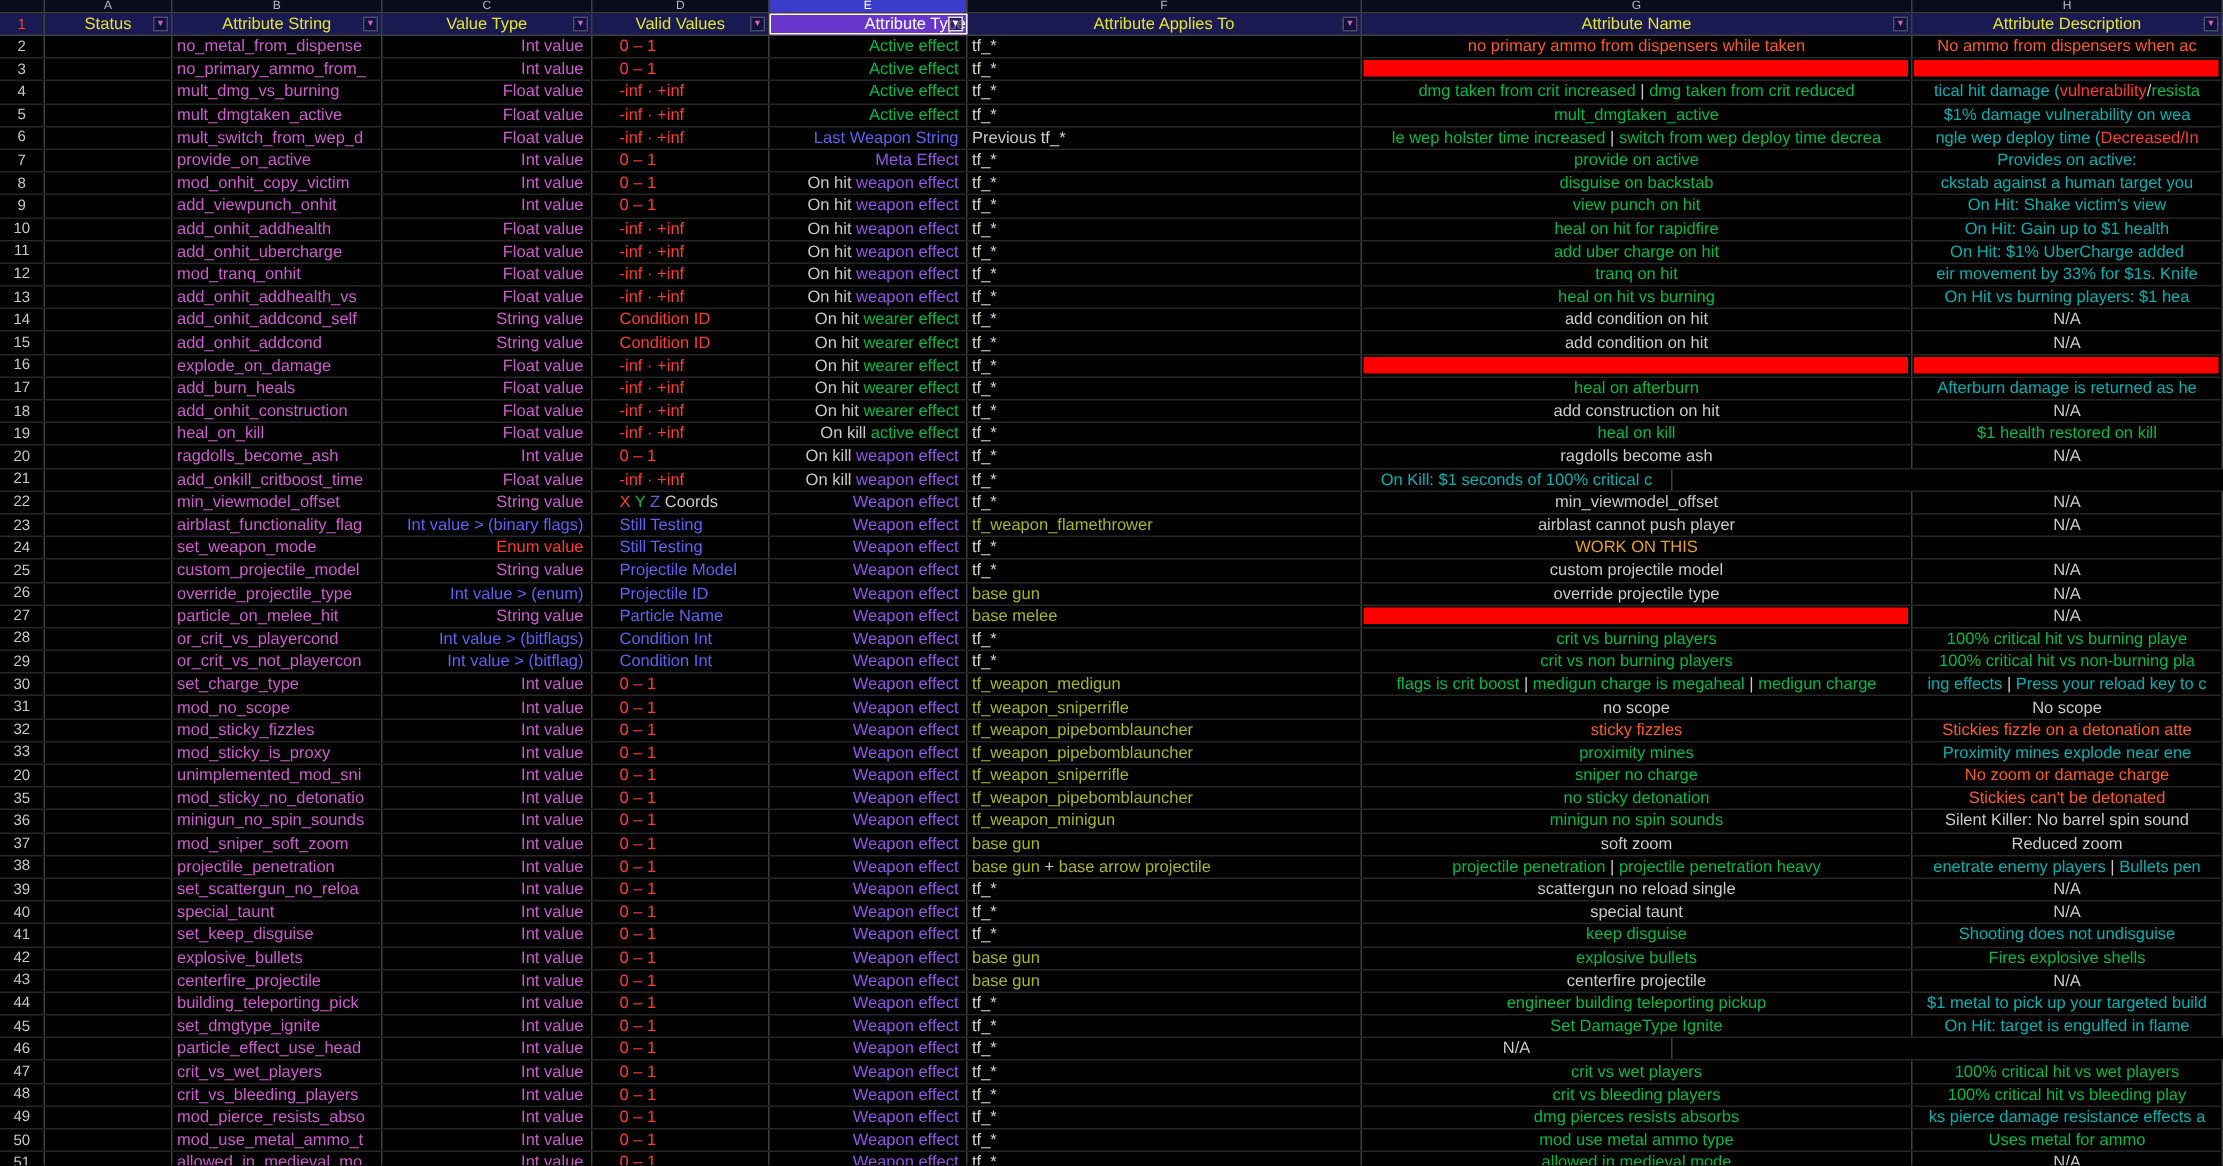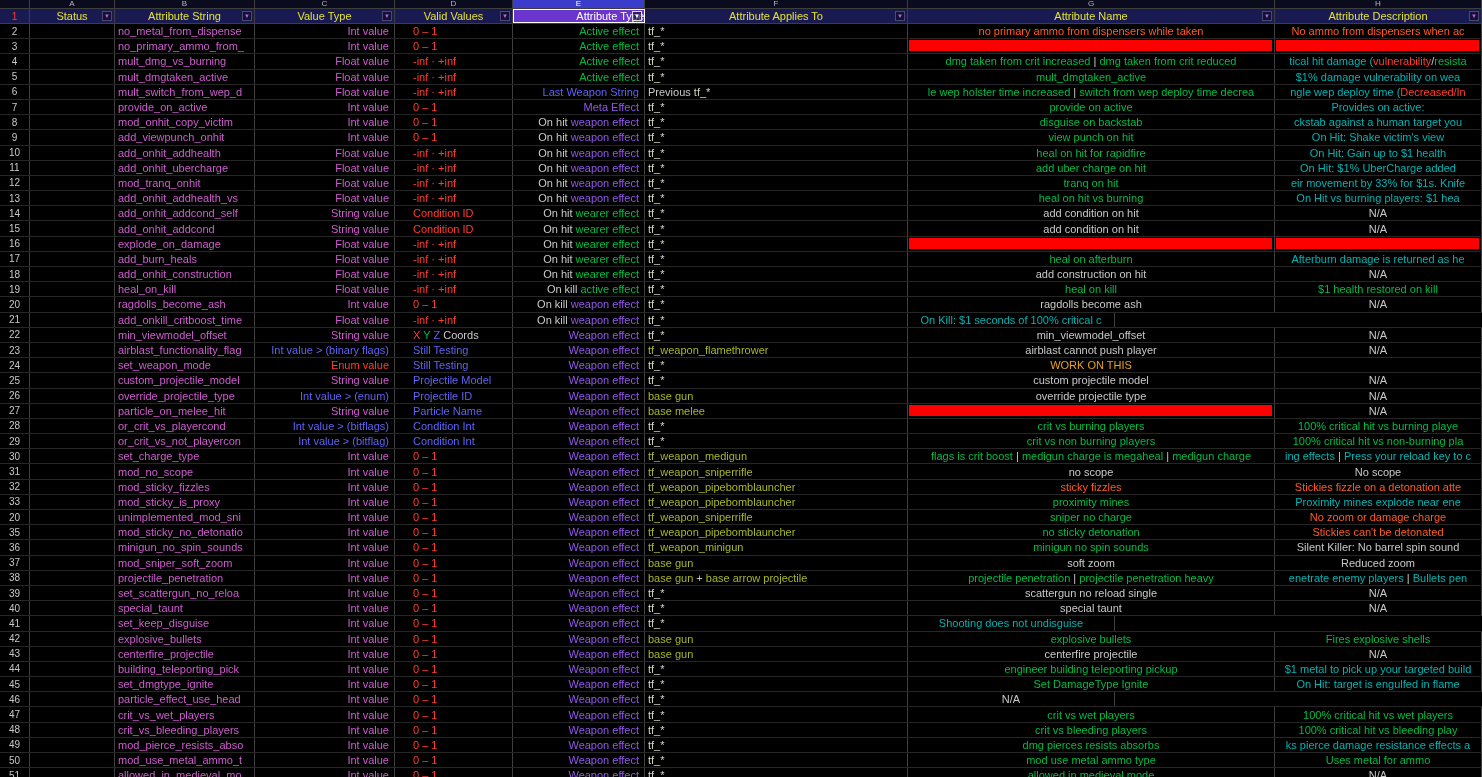--- a/index.html
+++ b/index.html
@@ -1068,20 +1068,23 @@
         </div>
         <div class="cell w-d al-l18">
           <span class="txt"><span class="rd">0 – 1</span></span>
         </div>
         <div class="cell w-e al-r">
           <span class="txt"><span class="pu">Weapon effect</span></span>
         </div>
         <div class="cell w-f al-l">
           <span class="txt"><span class="tf">tf_*</span></span>
         </div>
+        <div class="cell w-g al-c">
+          <span class="ctr"><span class="gn">keep disguise</span></span>
+        </div>
         <div class="cell w-h al-c">
           <span class="ctr"><span class="cy">Shooting does not undisguise</span></span>
         </div>
       </div>
       <div class="srow">
         <div class="num nw">42</div>
         <div class="cell w-a al-c"></div>
         <div class="cell w-b al-l">
           <span class="txt"><span class="mg">explosive_bullets</span></span>
         </div>

